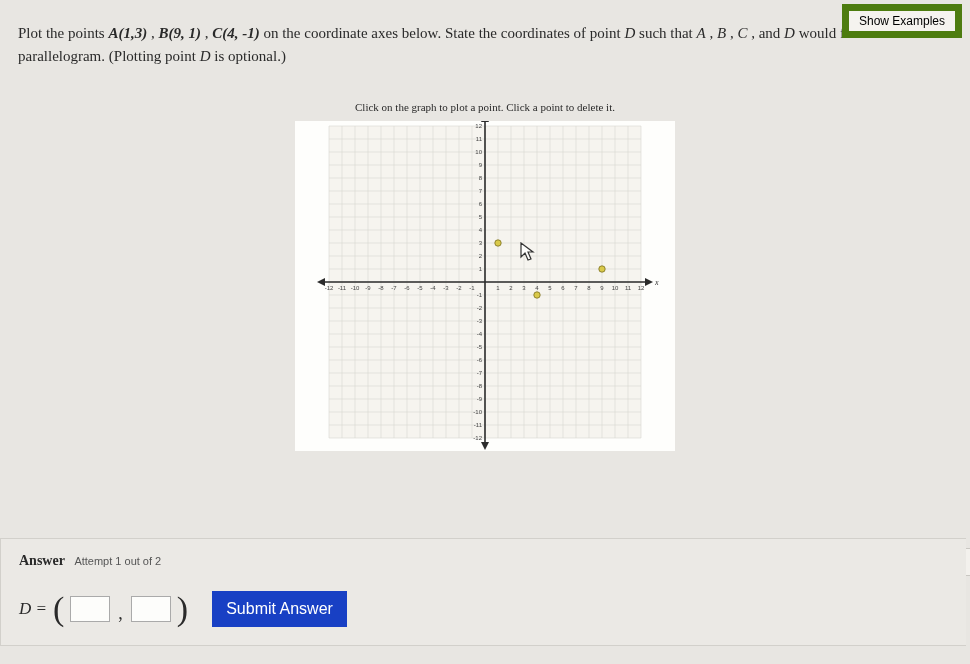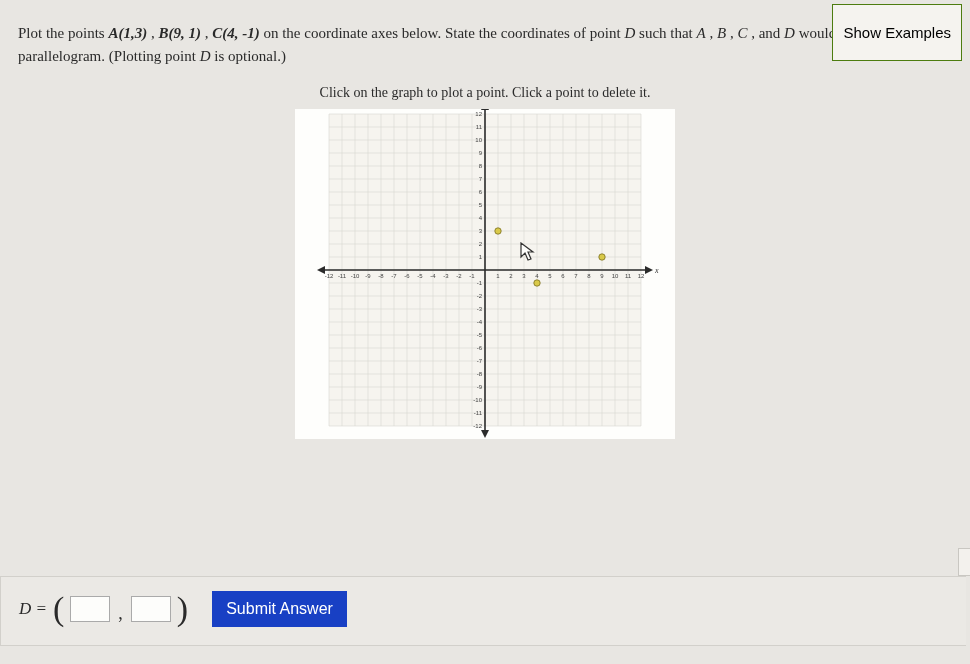--- a/index.html
+++ b/index.html
@@ -9,37 +9,37 @@
       width: 970px;
       height: 664px;
       overflow: hidden;
       position: relative;
       color: #2a2a2a;
     }
     .show-examples {
       position: absolute;
       right: 8px;
       top: 4px;
-      border: 1px solid #4d7c0f;
+      border: 7px solid #4d7c0f;
       background: #f5f3ef;
-      padding: 19px 10px;
-      font-size: 15px;
+      padding: 3px 10px;
+      font-size: 12px;
       font-family: Arial, sans-serif;
       cursor: pointer;
     }
     .problem-text {
       padding: 22px 2px 6px 18px;
       font-size: 15px;
       line-height: 1.5;
       font-family: Georgia, serif;
     }
     .graph-instruction {
       text-align: center;
-      font-size: 14px;
-      margin-top: 12px;
+      font-size: 11px;
+      margin-top: 28px;
       margin-bottom: 8px;
       font-family: Georgia, serif;
     }
     .graph-wrap {
       display: flex;
       justify-content: center;
       margin-top: 2px;
     }
     svg.graph { background: #fefefc; }
     .answer-section {
@@ -243,20 +243,24 @@
       <text x="360" y="164" font-size="8px" font-style="italic" fill="#333">x</text>
       <circle cx="203" cy="122" r="3.2" fill="#d9c94a" stroke="#7a6f1f" stroke-width="0.8"></circle>
       <circle cx="307" cy="148" r="3.2" fill="#d9c94a" stroke="#7a6f1f" stroke-width="0.8"></circle>
       <circle cx="242" cy="174" r="3.2" fill="#d9c94a" stroke="#7a6f1f" stroke-width="0.8"></circle>
     </svg>
 </div>
 
 <div class="copy-tab"></div>
 
 <div class="answer-section">
+  <div class="answer-header">
+    <b>Answer</b>
+    <span class="attempt">Attempt 1 out of 2</span>
+  </div>
   <div class="answer-row">
     <span class="eq">D =</span>
     <span class="paren">(</span>
     <input class="inp" type="text" style="">
     <span class="comma">,</span>
     <input class="inp" type="text" style="">
     <span class="paren">)</span>
     <button class="submit">Submit Answer</button>
   </div>
 </div>

